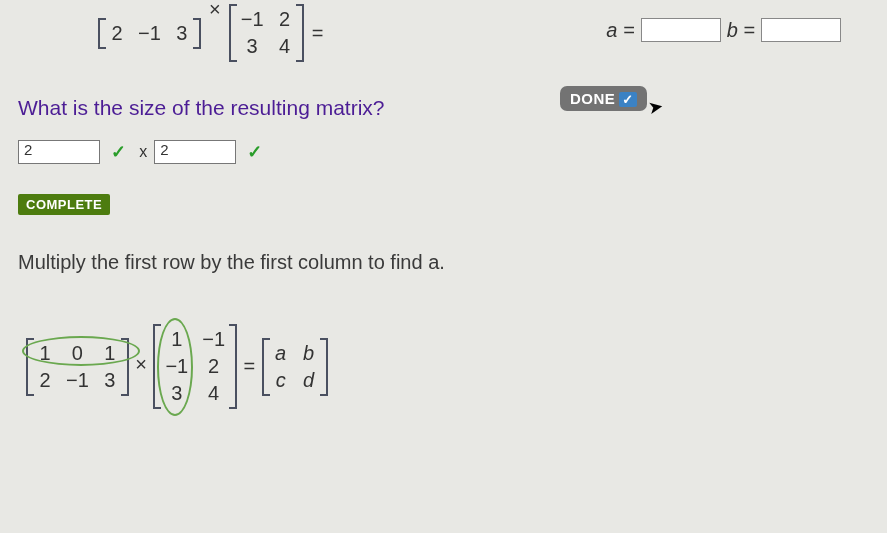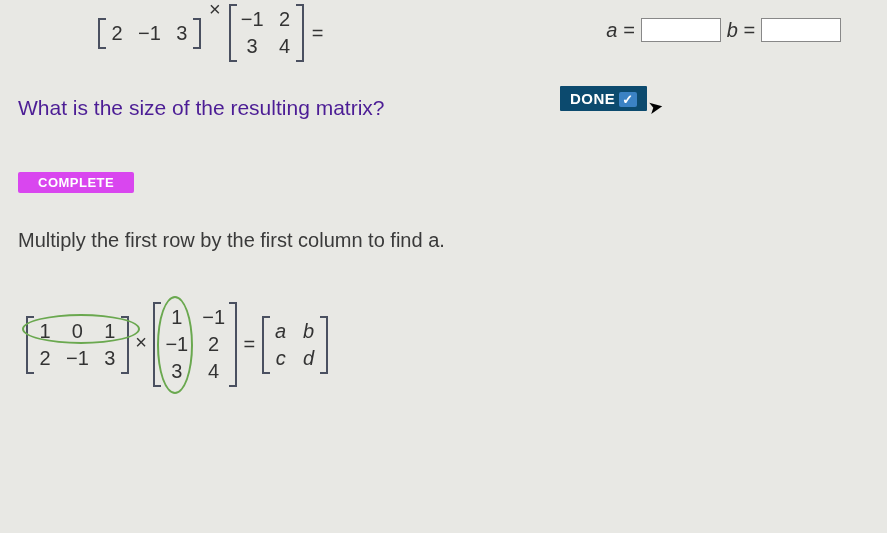--- a/index.html
+++ b/index.html
@@ -54,26 +54,26 @@
   }
   .question {
     font-size: 21px;
     margin-top: 34px;
     color: #4c1d95;
   }
   .done-badge {
     position: absolute;
     top: 86px;
     left: 560px;
-    background: #0c4a6e;
+    background: #737373;
     color: #fff;
     font-weight: bold;
     font-size: 15px;
     padding: 4px 10px;
-    border-radius: 1px;
+    border-radius: 7px;
     letter-spacing: 0.5px;
   }
   .done-badge .check {
     background: #3b82c4;
     color: #fff;
     padding: 0 3px;
     margin-left: 4px;
     border-radius: 2px;
     font-size: 13px;
   }
@@ -106,27 +106,27 @@
     margin: 0 6px;
     display: inline-block;
     vertical-align: middle;
   }
   .times {
     font-size: 16px;
     margin: 0 2px;
   }
   .complete-badge {
     display: inline-block;
-    background: #d946ef;
+    background: #4d7c0f;
     color: #fff;
     font-weight: bold;
     font-size: 13px;
-    padding: 3px 20px;
+    padding: 3px 8px;
     border-radius: 2px;
-    margin-top: 52px;
+    margin-top: 30px;
     letter-spacing: 0.5px;
   }
   .instruction {
     font-size: 20px;
     margin-top: 36px;
     color: #3a3a3a;
   }
   .big-matrix-row {
     margin-top: 24px;
     position: relative;
@@ -227,20 +227,27 @@
     </div>
   </div>
 
   <div class="question">What is the size of the resulting matrix?</div>
 
   <div class="done-badge">
     <span>DONE</span><span class="check">✓</span>
   </div>
   <div class="cursor">➤</div>
 
+  <div class="size-row">
+    <span class="size-input">2</span>
+    <span class="green-check">✓</span>
+    <span class="times">x</span>
+    <span class="size-input">2</span>
+    <span class="green-check">✓</span>
+  </div>
 
   <div class="complete-badge">COMPLETE</div>
 
   <div class="instruction">Multiply the first row by the first column to find a.</div>
 
   <div class="big-matrix-row">
     <div style="position:absolute; left:8px; top:26px;">
       <span class="mat mat-2x3" style="position:relative;">
         <span class="bracket left"></span>
         <span class="mat-body">

